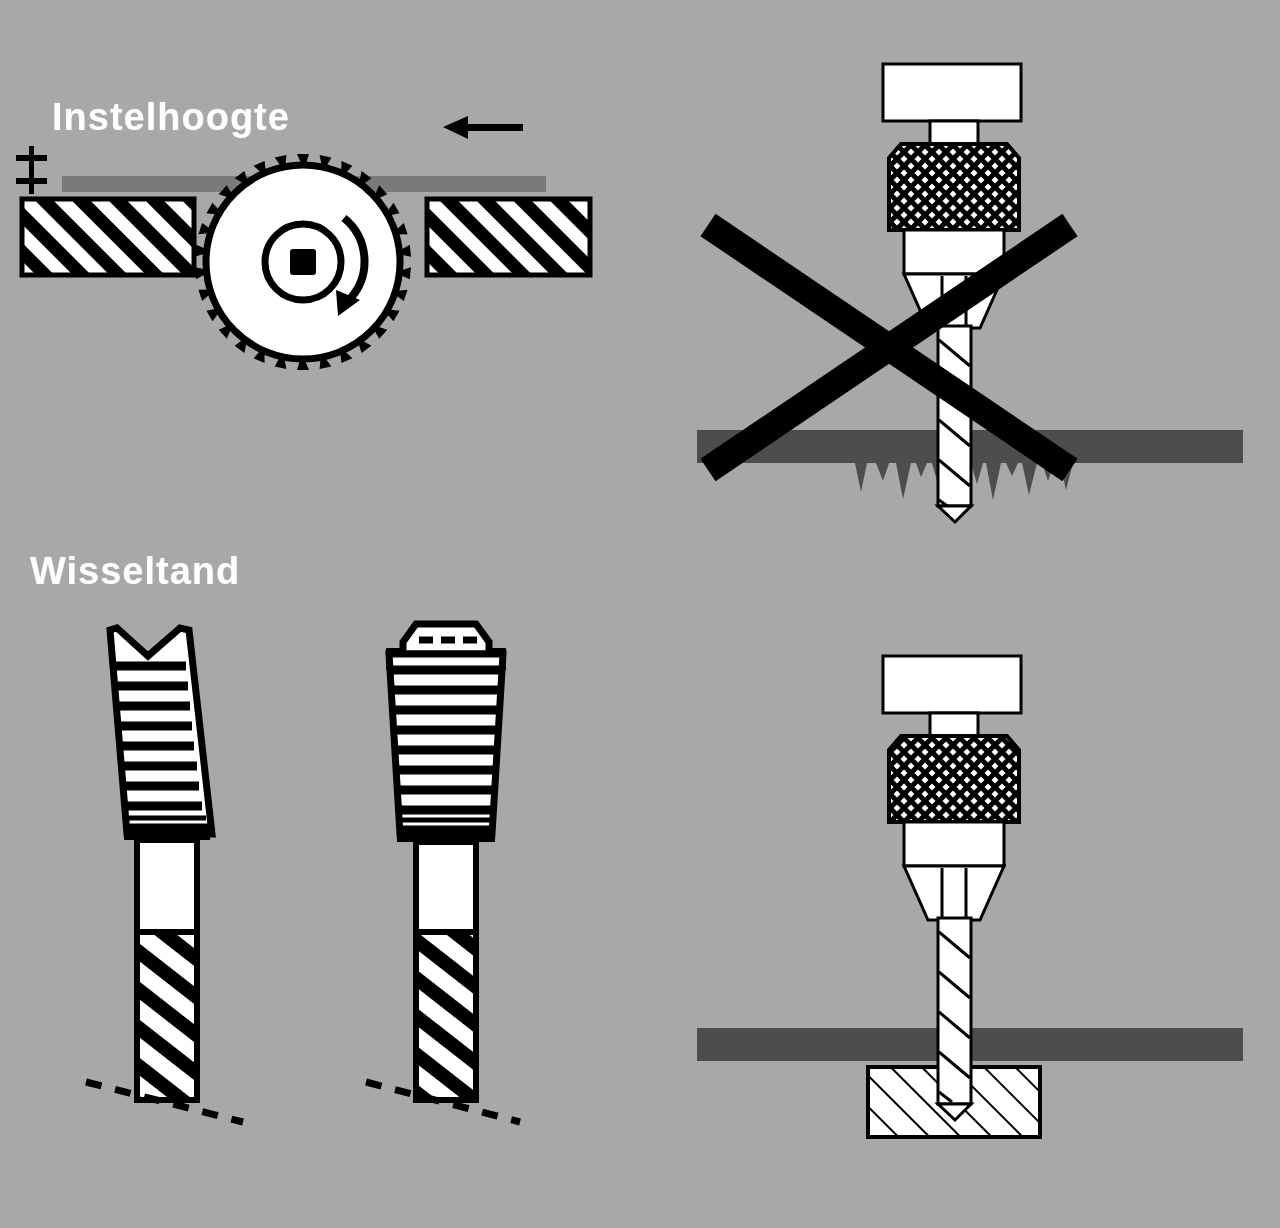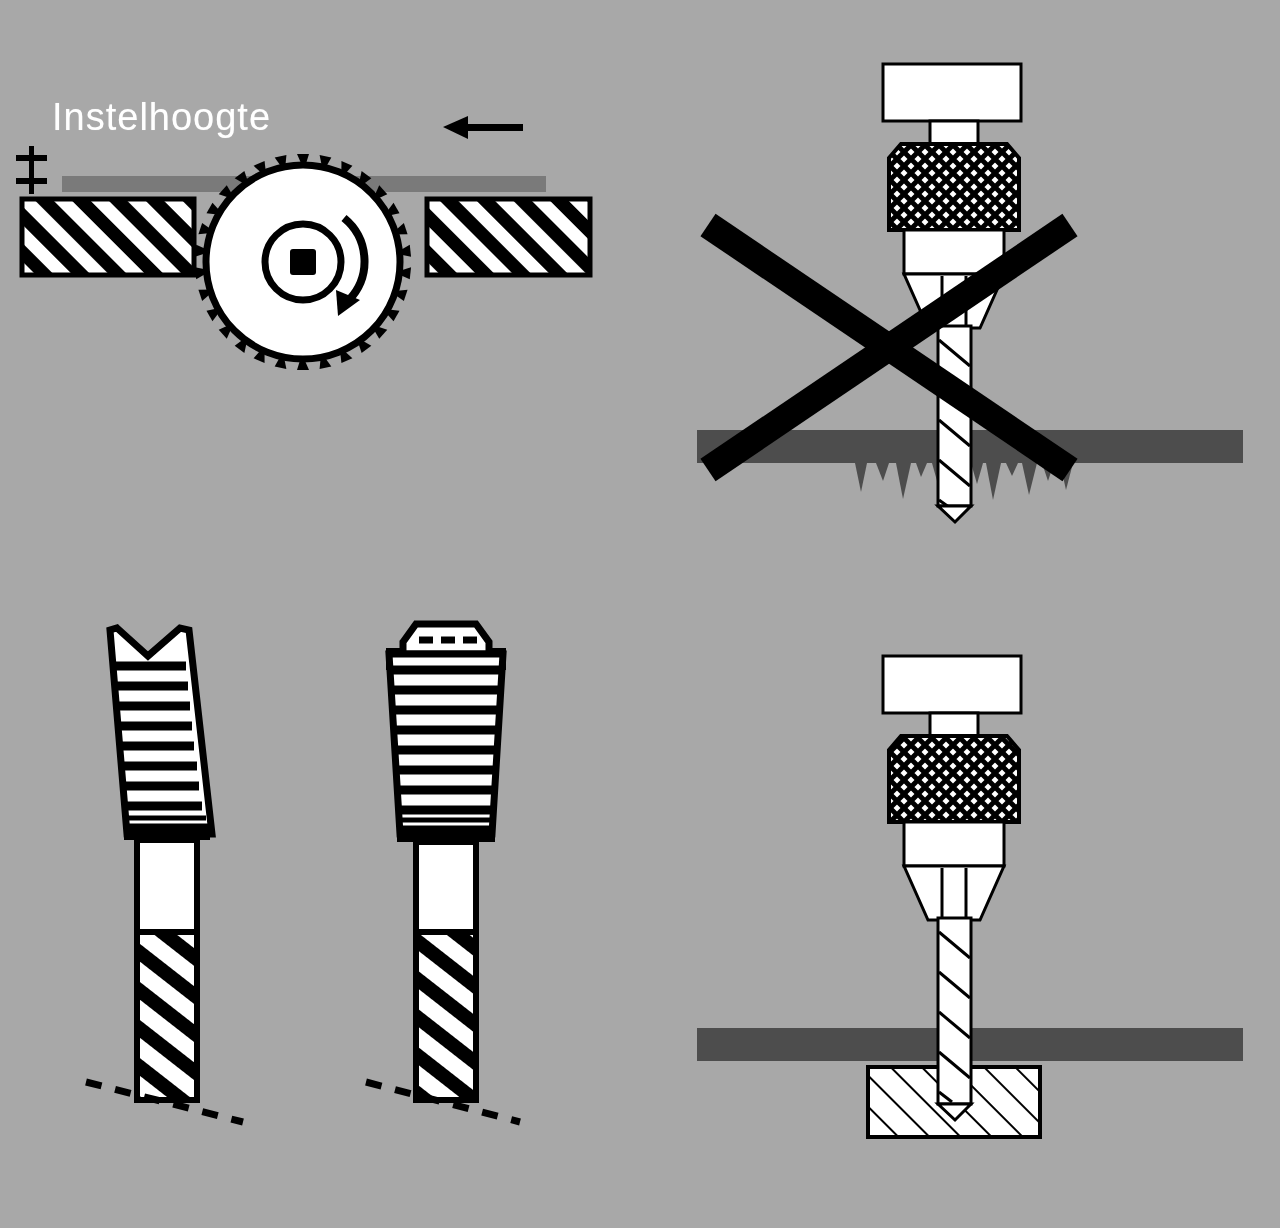--- a/index.html
+++ b/index.html
@@ -19,21 +19,21 @@
     width: 1280px;
     height: 1228px;
     background: #a8a8a8;
   }
   .panel { position: absolute; }
   .lbl {
     position: absolute;
     color: #ffffff;
     font-family: "Liberation Sans", sans-serif;
     font-size: 38px;
-    font-weight: 400;
+    font-weight: 700;
     letter-spacing: 1px;
     white-space: nowrap;
     text-shadow: 0 0 1px rgba(255,255,255,0.4);
   }
   svg { display: block; overflow: visible; }
 </style>
 </head>
 <body>
 
 <div id="sheet">
@@ -244,20 +244,21 @@
 
       <g stroke="#000" stroke-width="27" stroke-linecap="butt">
         <line x1="28" y1="185" x2="390" y2="430"></line>
         <line x1="390" y1="185" x2="28" y2="430"></line>
       </g>
     </svg>
   </div>
 
   <div class="panel" style="left:0px; top:530px; width:620px; height:640px;">
 
+    <div class="lbl" style="left:30px; top:20px;">Wisseltand</div>
 
 
     <svg width="620" height="640" viewBox="0 0 620 640">
       <defs>
         <pattern id="shankHatch" width="30" height="30" patternUnits="userSpaceOnUse" patternTransform="rotate(-52)">
           <rect width="30" height="30" fill="#000"></rect>
           <rect width="16" height="30" fill="#fff"></rect>
         </pattern>
       </defs>
 

